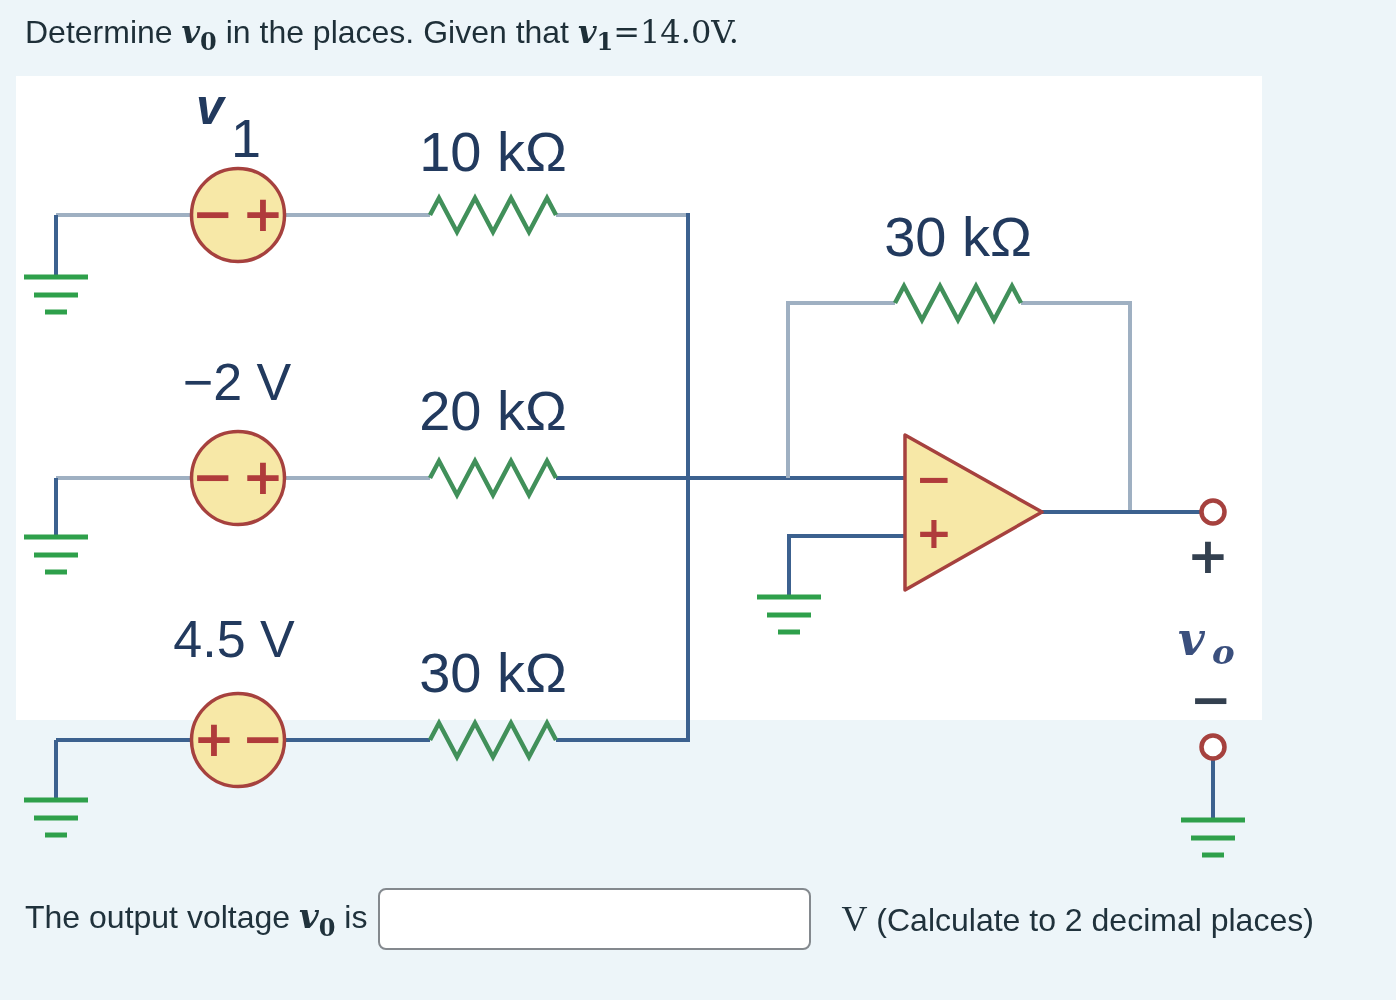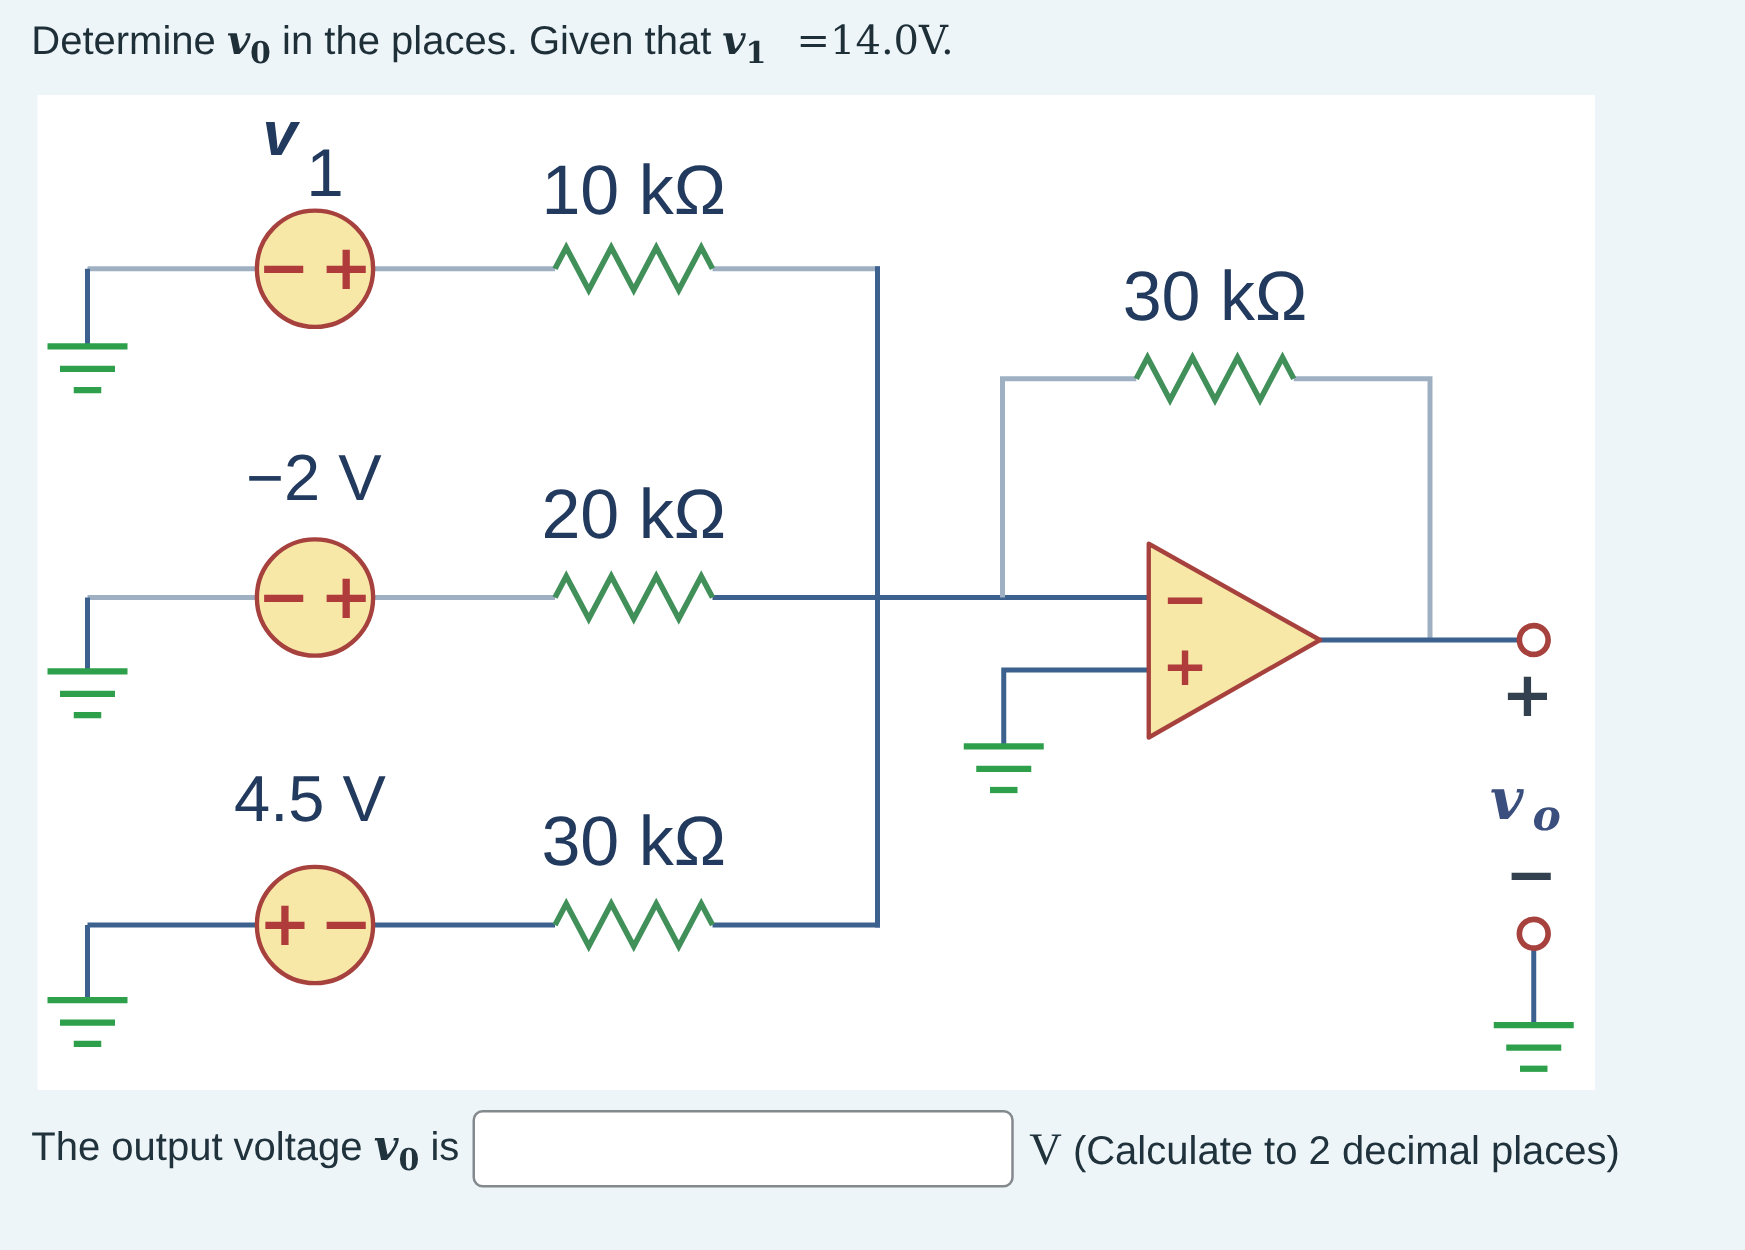--- a/index.html
+++ b/index.html
@@ -18,23 +18,23 @@
     color:var(--text_dark);
     overflow:hidden;
   }
   .title{
     position:absolute;left:25px;top:12px;
     font-size:32px;line-height:1.3;color:var(--title_color);
     white-space:pre-wrap;
   }
   .math-serif{font-family:"DejaVu Serif",serif;font-style:italic;font-weight:bold;}
   .math-serif sub{font-style:normal;font-size:24px;}
-  .serif{font-family:"DejaVu Serif",serif;margin-left:24px;}
+  .serif{font-family:"DejaVu Serif",serif;}
   .panel{
-    position:absolute;left:30px;top:76px;width:1246px;height:796px;
+    position:absolute;left:16px;top:76px;width:1246px;height:644px;
     background:var(--panel_bg);
   }
   svg{display:block;}
   .wire-b{stroke:var(--wire_blue);stroke-width:4;fill:none;}
   .wire-g{stroke:var(--wire_gray);stroke-width:4;fill:none;}
   .res{stroke:var(--resistor_green);stroke-width:4.5;fill:none;stroke-linejoin:miter;}
   .gnd{stroke:var(--ground_green);stroke-width:5;fill:none;}
   .src{fill:var(--source_fill);stroke:var(--source_border);stroke-width:3.5;}
   .term{fill:#fff;stroke:var(--source_border);stroke-width:4.5;}
   .sign-red{fill:var(--sign_red);font:bold 50px "DejaVu Sans",sans-serif;text-anchor:middle;}
@@ -53,21 +53,21 @@
   }
   .answer-label,.answer-suffix{white-space:pre-wrap;}
   .answer-label .math-serif{font-size:34px;}
   .answer-input{
     width:433px;height:62px;margin-left:11px;
     border:2px solid var(--input_border);border-radius:8px;
     background:#fff;font-size:28px;padding:0 12px;
     font-family:"Liberation Sans",sans-serif;color:var(--text_dark);
     outline:none;
   }
-  .answer-suffix{margin-left:12px;}
+  .answer-suffix{margin-left:30px;}
   .unit-v{font-family:"Liberation Serif",serif;font-size:36px;}
 </style>
 </head>
 <body>
 
 <div class="title"><span>Determine </span><span class="math-serif"><span>v</span><sub>0</sub></span><span> in the places. Given that </span><span class="math-serif"><span>v</span><sub>1</sub></span><span class="serif">=14.0V.</span></div>
 
 <div class="panel">
   <svg width="1246" height="796" viewBox="26 76 1246 796">
 

